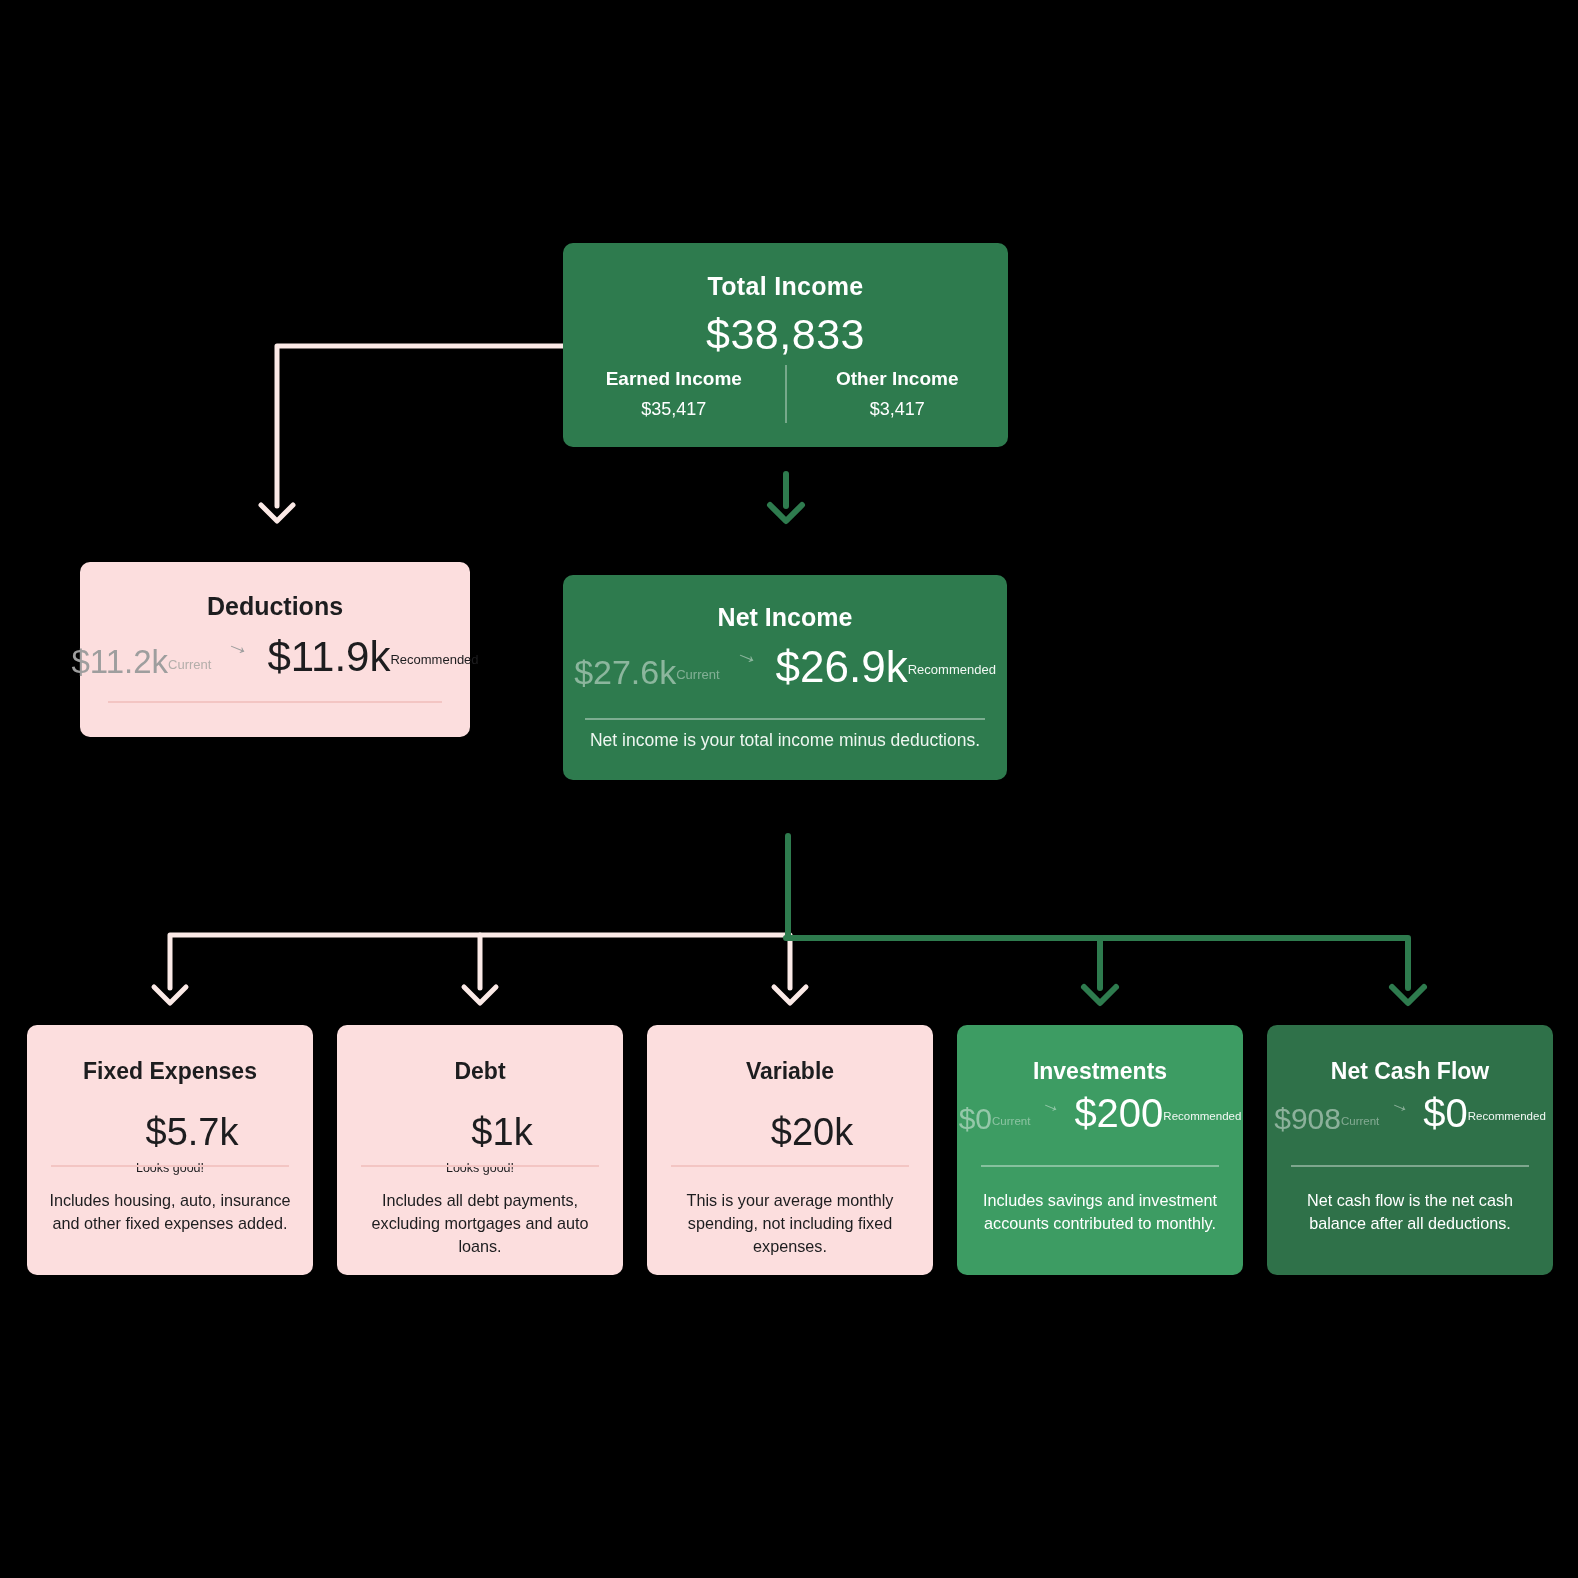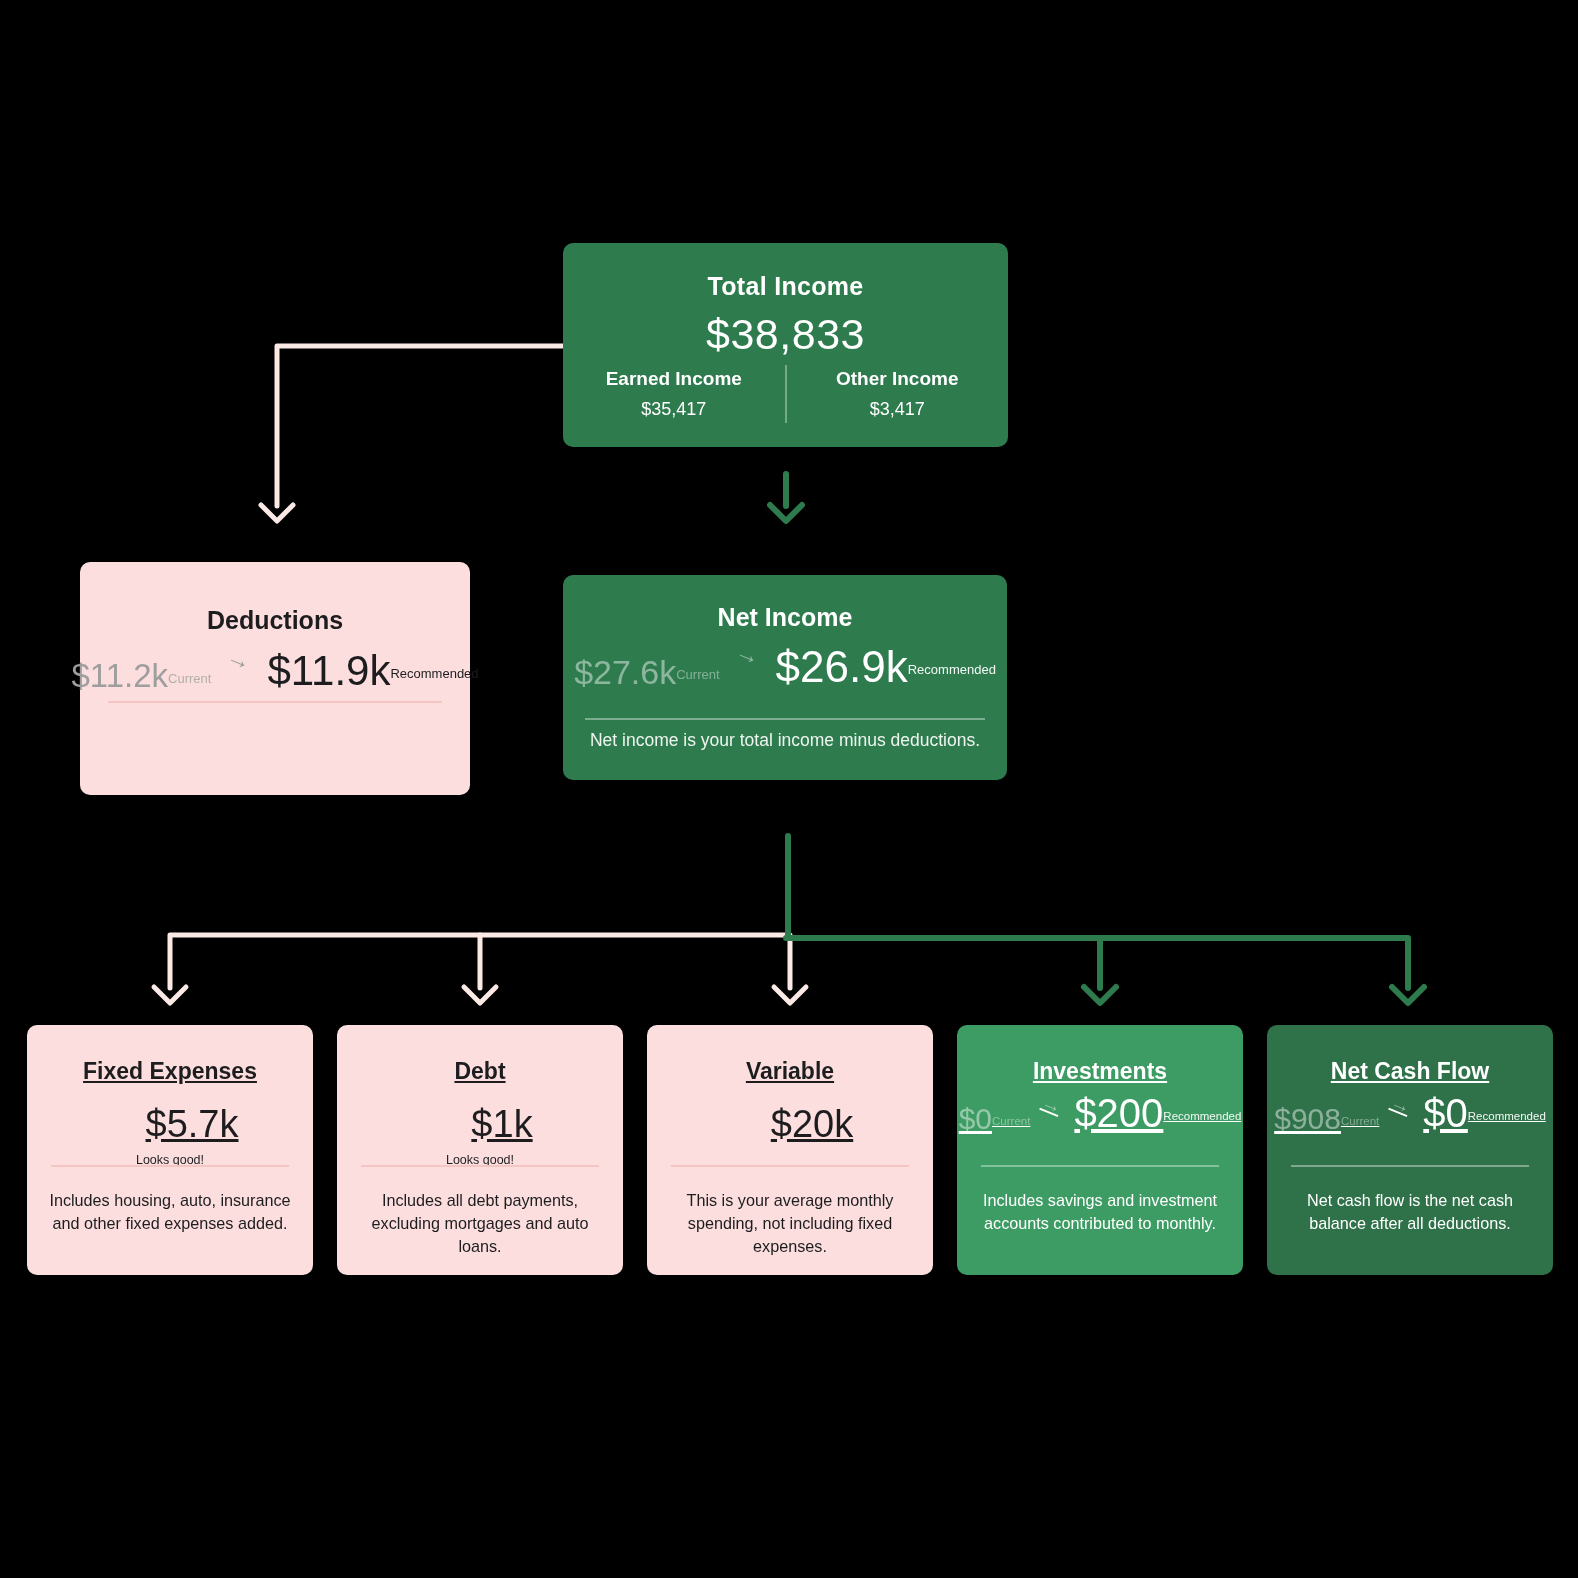--- a/index.html
+++ b/index.html
@@ -37,21 +37,21 @@
   .total-income .col .lbl{font-size:19px;font-weight:700;}
   .total-income .col .val{font-size:18px;font-weight:400;margin-top:9px;}
 
   
   .cr-row{display:flex;justify-content:center;align-items:flex-end;gap:16px;}
   .cr{display:flex;flex-direction:row;align-items:center;}
   .cr .tag{margin-top:4px;}
   .cr-arrow{transform:rotate(22deg);display:inline-block;}
 
   
-  .deductions{left:80px;top:562px;width:390px;height:233px;padding-top:44px;}
+  .deductions{left:80px;top:562px;width:390px;height:175px;padding-top:30px;}
   .deductions .title{font-size:25px;font-weight:700;}
   .deductions .cr-row{margin-top:10px;}
   .deductions .cur .amt{font-size:33px;color:var(--muted-pink-val);}
   .deductions .cur .tag{font-size:13px;color:var(--muted-pink-tag);}
   .deductions .rec .amt{font-size:42px;color:var(--text-dark);}
   .deductions .rec .tag{font-size:13px;color:var(--text-dark);}
   .deductions .cr-arrow{font-size:24px;color:var(--muted-pink-val);margin-bottom:22px;}
   .deductions .hdiv{position:absolute;left:28px;right:28px;top:139px;height:2px;background:var(--pink-divider);}
   .deductions .desc{position:absolute;left:34px;right:34px;top:163px;font-size:17px;line-height:1.42;}
 
@@ -61,23 +61,23 @@
   .net-income .cr-row{margin-top:8px;}
   .net-income .cur .amt{font-size:34px;color:var(--muted-green);}
   .net-income .cur .tag{font-size:13px;color:var(--muted-green-tag);}
   .net-income .rec .amt{font-size:44px;color:#ffffff;}
   .net-income .rec .tag{font-size:13px;color:#f2f8f4;}
   .net-income .cr-arrow{font-size:24px;color:var(--muted-green);margin-bottom:24px;}
   .net-income .hdiv{position:absolute;left:22px;right:22px;top:143px;height:1.5px;background:rgba(255,255,255,0.38);}
   .net-income .desc{position:absolute;left:20px;right:20px;top:155px;font-size:17.5px;color:#eef6f0;}
 
   
-  .b-card{top:1025px;width:286px;height:250px;padding-top:33px;text-decoration:underline;}
+  .b-card{top:1025px;width:286px;height:250px;padding-top:33px;}
   .b-card .title{font-size:23px;font-weight:700;}
-  .b-card .bigval{font-size:38px;font-weight:400;margin-top:18px;padding-left:44px;}
+  .b-card .bigval{font-size:38px;font-weight:400;margin-top:26px;padding-left:44px;}
   .b-card .status{font-size:12.5px;margin-top:7px;}
   .b-card .hdiv{position:absolute;left:24px;right:24px;top:140px;height:1.5px;}
   .b-card.pinkc .hdiv{background:var(--pink-divider);}
   .b-card.greenc .hdiv{background:rgba(255,255,255,0.38);}
   .b-card .desc{position:absolute;left:18px;right:18px;top:164px;font-size:16.2px;line-height:1.42;}
   .b-card.greenc{color:#ffffff;border-radius:10px;}
   .b-card .cr-row{margin-top:6px;gap:12px;}
   .b-card .cur .amt{font-size:30px;color:var(--muted-green);}
   .b-card .cur .tag{font-size:11.5px;color:var(--muted-green-tag);}
   .b-card .rec .amt{font-size:40px;color:#ffffff;}

